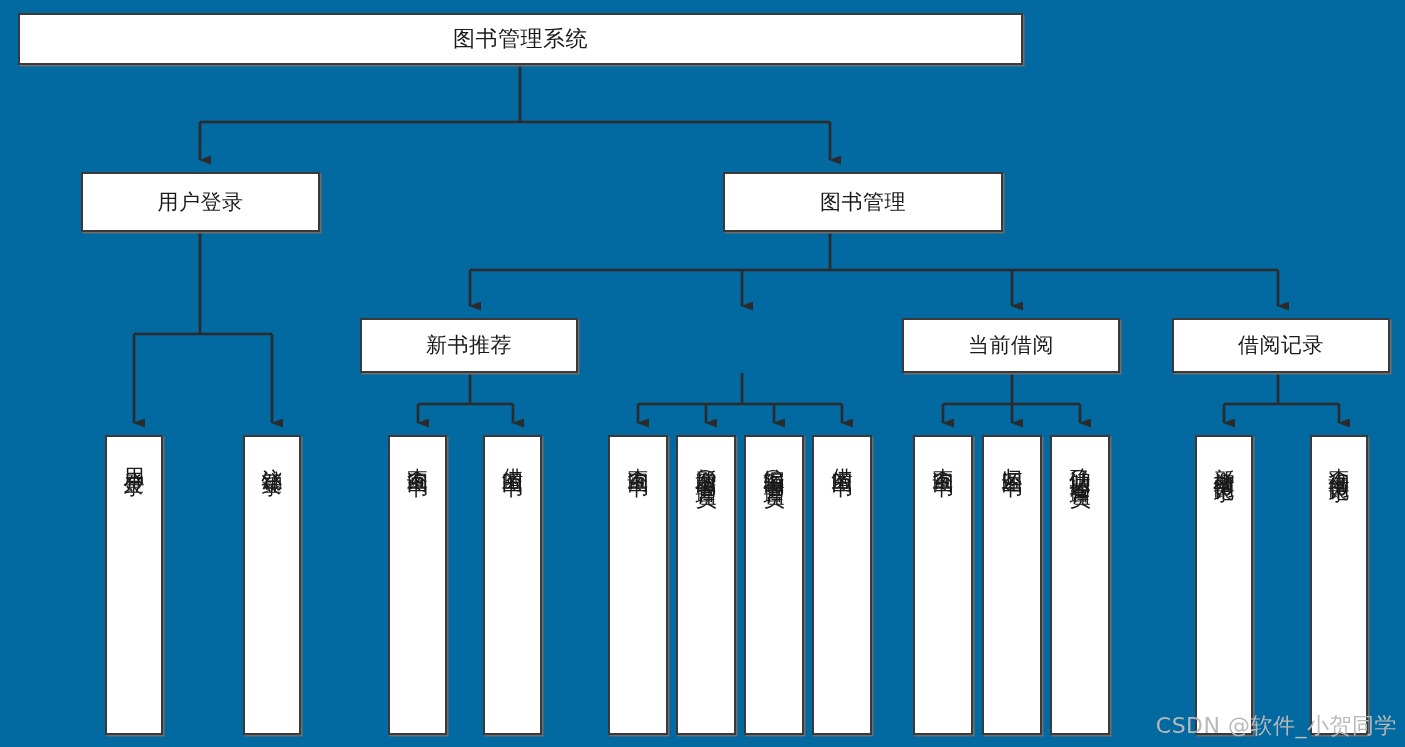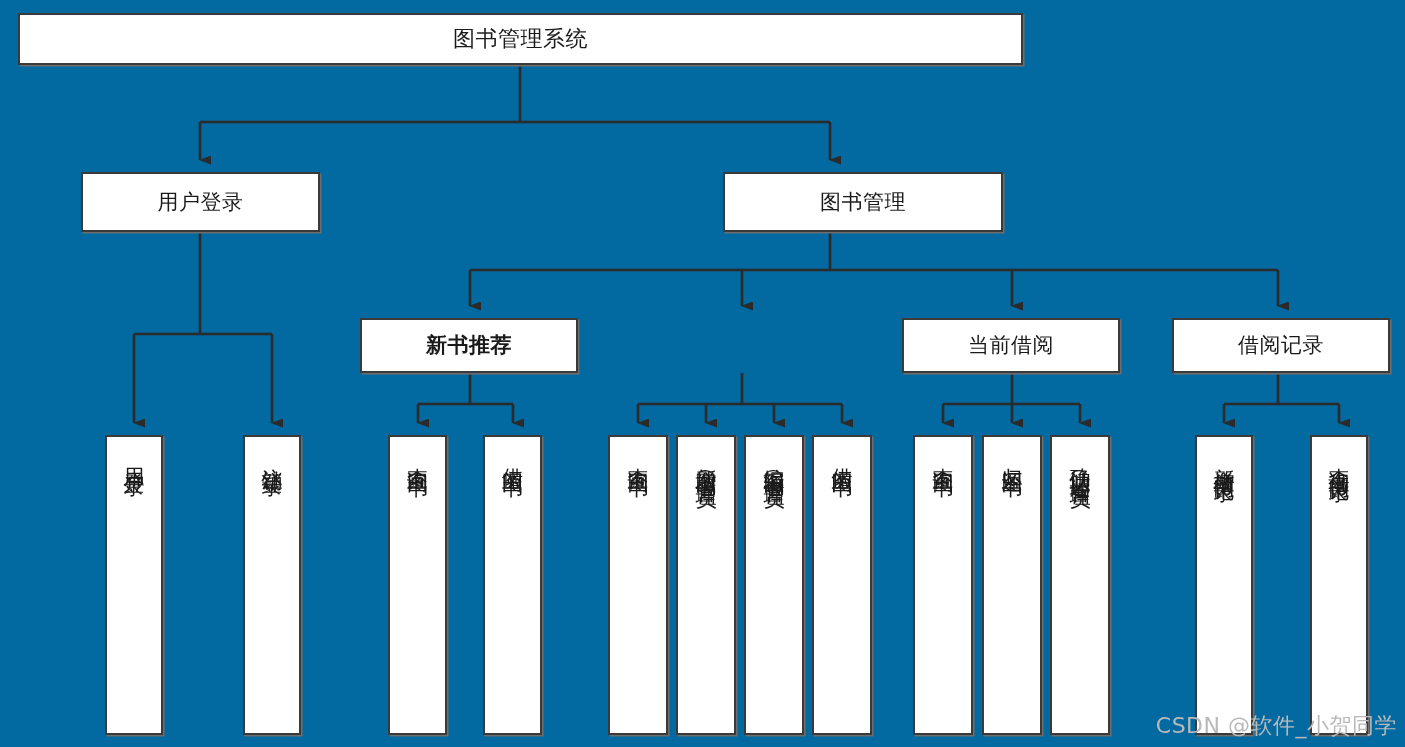--- a/index.html
+++ b/index.html
@@ -125,21 +125,21 @@
     <span class="label">图书管理系统</span>
   </div>
 
   <div class="node lvl2" style="left: 81px; top: 172px; width: 239px; height: 60px;">
     <span class="label">用户登录</span>
   </div>
   <div class="node lvl2" style="left: 713px; top: 172px; width: 280px; height: 60px; margin-left: 10px;">
     <span class="label">图书管理</span>
   </div>
 
-  <div class="node lvl3" style="left: 360px; top: 318px; width: 218px; height: 55px; font-weight: bold;">
+  <div class="node lvl3" style="left: 360px; top: 318px; width: 218px; height: 55px;">
     <span class="label">新书推荐</span>
   </div>
   <div class="node lvl3" style="left: 1172px; top: 318px; width: 218px; height: 55px;">
     <span class="label">借阅记录</span>
   </div>
   <div class="node lvl3" style="left: 902px; top: 318px; width: 218px; height: 55px;">
     <span class="label">当前借阅</span>
   </div>
 
   <div class="node leaf" style="left: 105px; top: 435px; width: 58px; height: 300px;">

